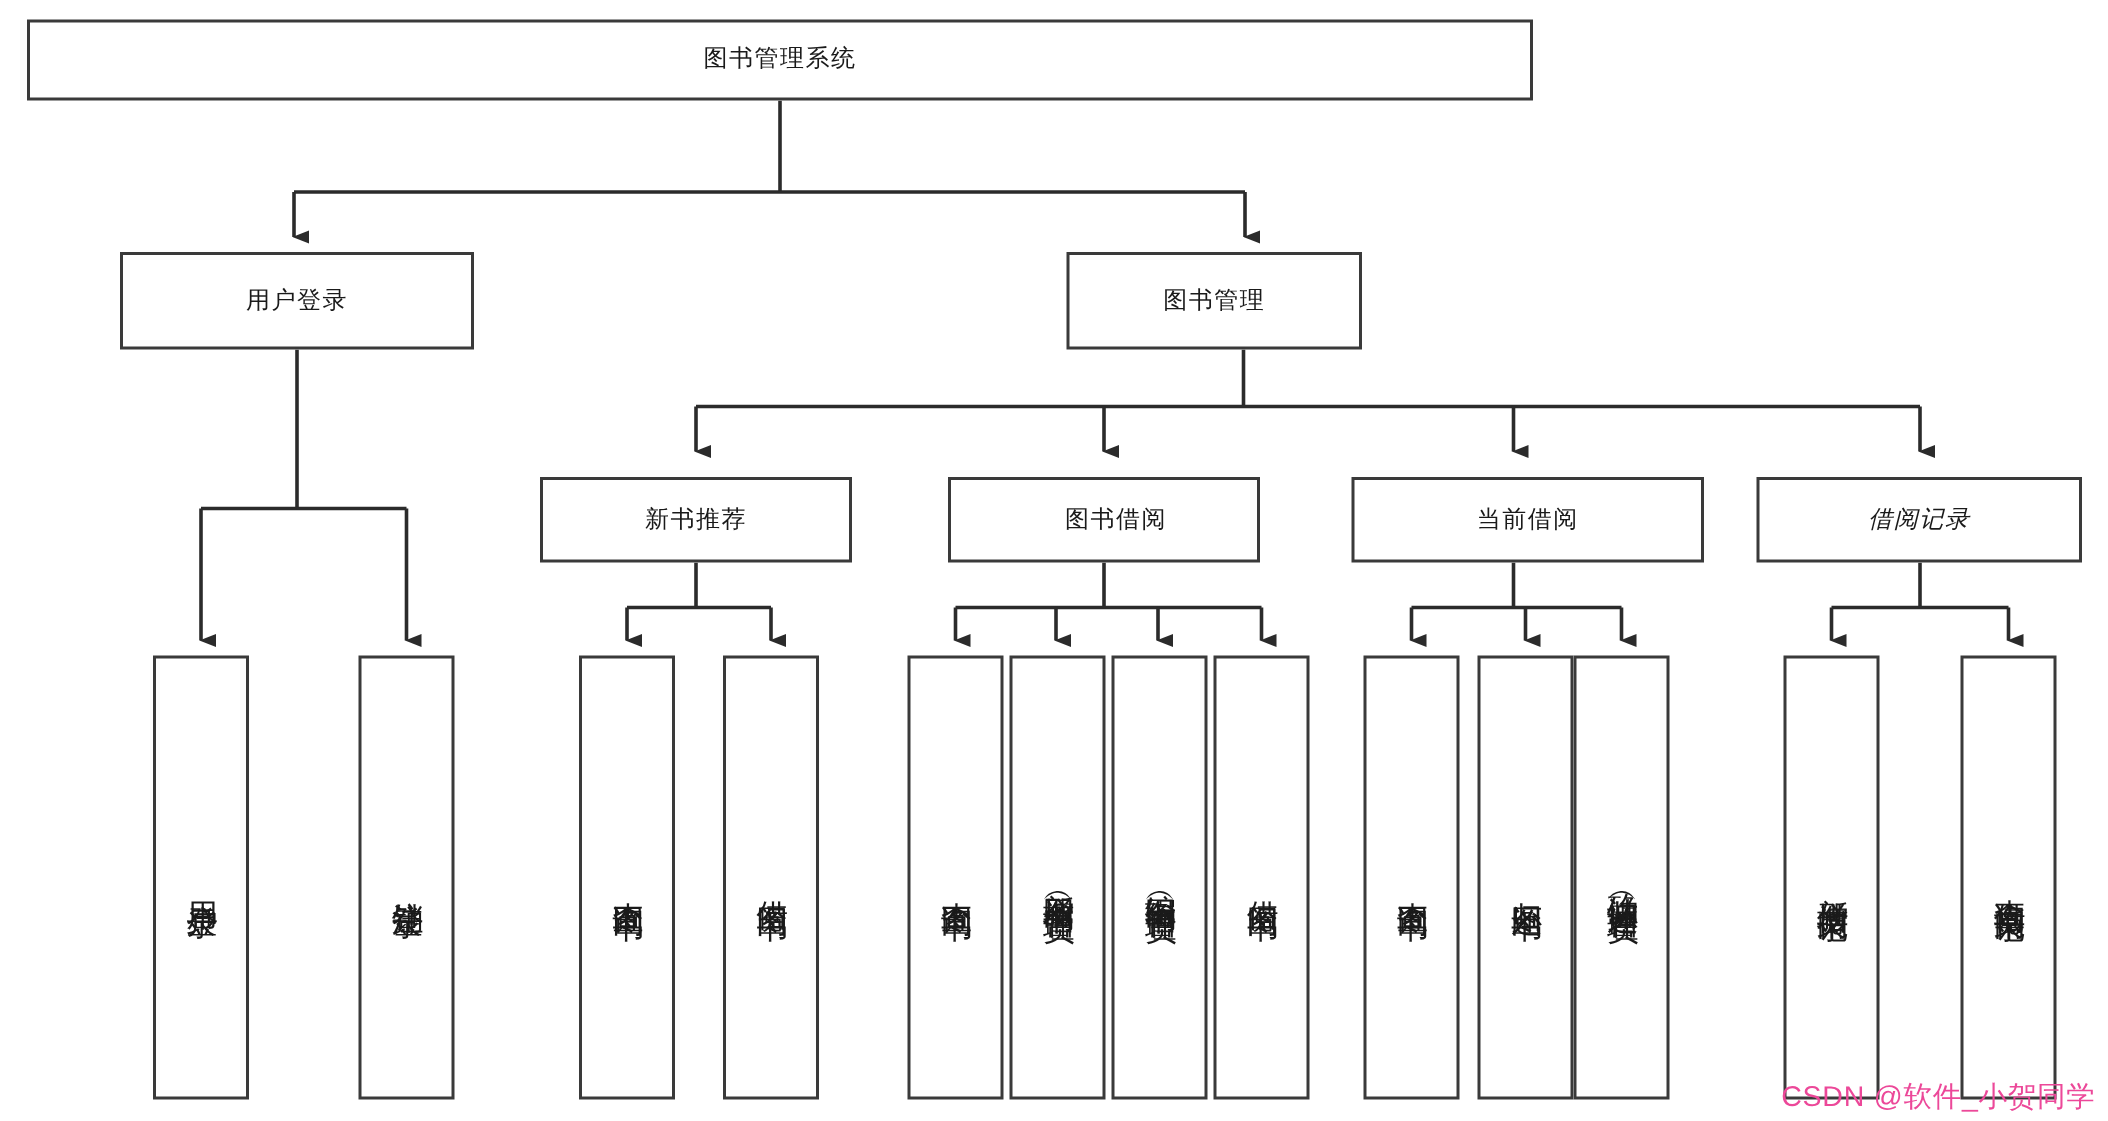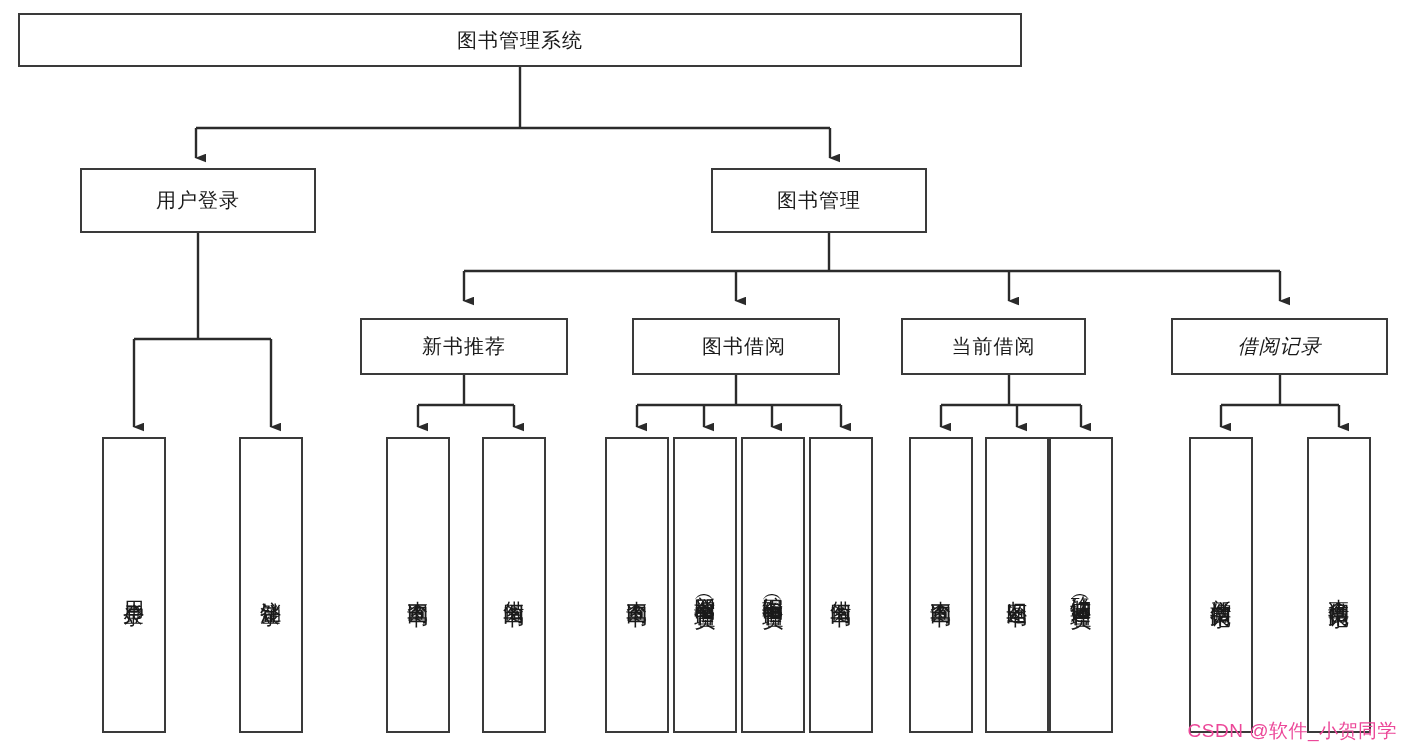--- a/index.html
+++ b/index.html
@@ -21,21 +21,21 @@
     position: absolute;
     box-sizing: border-box;
     background: #ffffff;
     border: 2px solid #3a3a3a;
     display: flex;
     align-items: center;
     justify-content: center;
   }
   .node-label {
     color: #1a1a1a;
-    font-size: 20px;
+    font-size: 16px;
     line-height: 1.25;
     white-space: nowrap;
     letter-spacing: 1px;
   }
   .leaf {
     position: absolute;
     box-sizing: border-box;
     background: #ffffff;
     border: 2px solid #3a3a3a;
     display: flex;
@@ -133,33 +133,33 @@
   </svg>
 
   <div class="node" style="left:18px; top:13px; width:1004px; height:54px;">
     <span class="node-label">图书管理系统</span>
   </div>
 
   <div class="node" style="left:80px; top:168px; width:236px; height:65px;">
     <span class="node-label">用户登录</span>
   </div>
 
-  <div class="node" style="left:711px; top:168px; width:216px; height:65px;">
+  <div class="node" style="left:711px; top:168px; width:197px; height:65px;">
     <span class="node-label">图书管理</span>
   </div>
 
   <div class="node" style="left:360px; top:318px; width:208px; height:57px;text-align:right;">
     <span class="node-label">新书推荐</span>
   </div>
 
   <div class="node" style="left:632px; top:318px; width:208px; height:57px;padding-left:16px;">
     <span class="node-label">图书借阅</span>
   </div>
 
-  <div class="node" style="left:901px; top:318px; width:185px; height:57px;">
+  <div class="node" style="left:901px; top:318px; width:235px; height:57px;">
     <span class="node-label">当前借阅</span>
   </div>
 
   <div class="node" style="left:1171px; top:318px; width:217px; height:57px;font-style:italic;">
     <span class="node-label">借阅记录</span>
   </div>
 
   <div class="leaf" style="left:102px; top:437px; width:64px; height:296px;">
     <span class="leaf-label">用户登录</span>
   </div>

